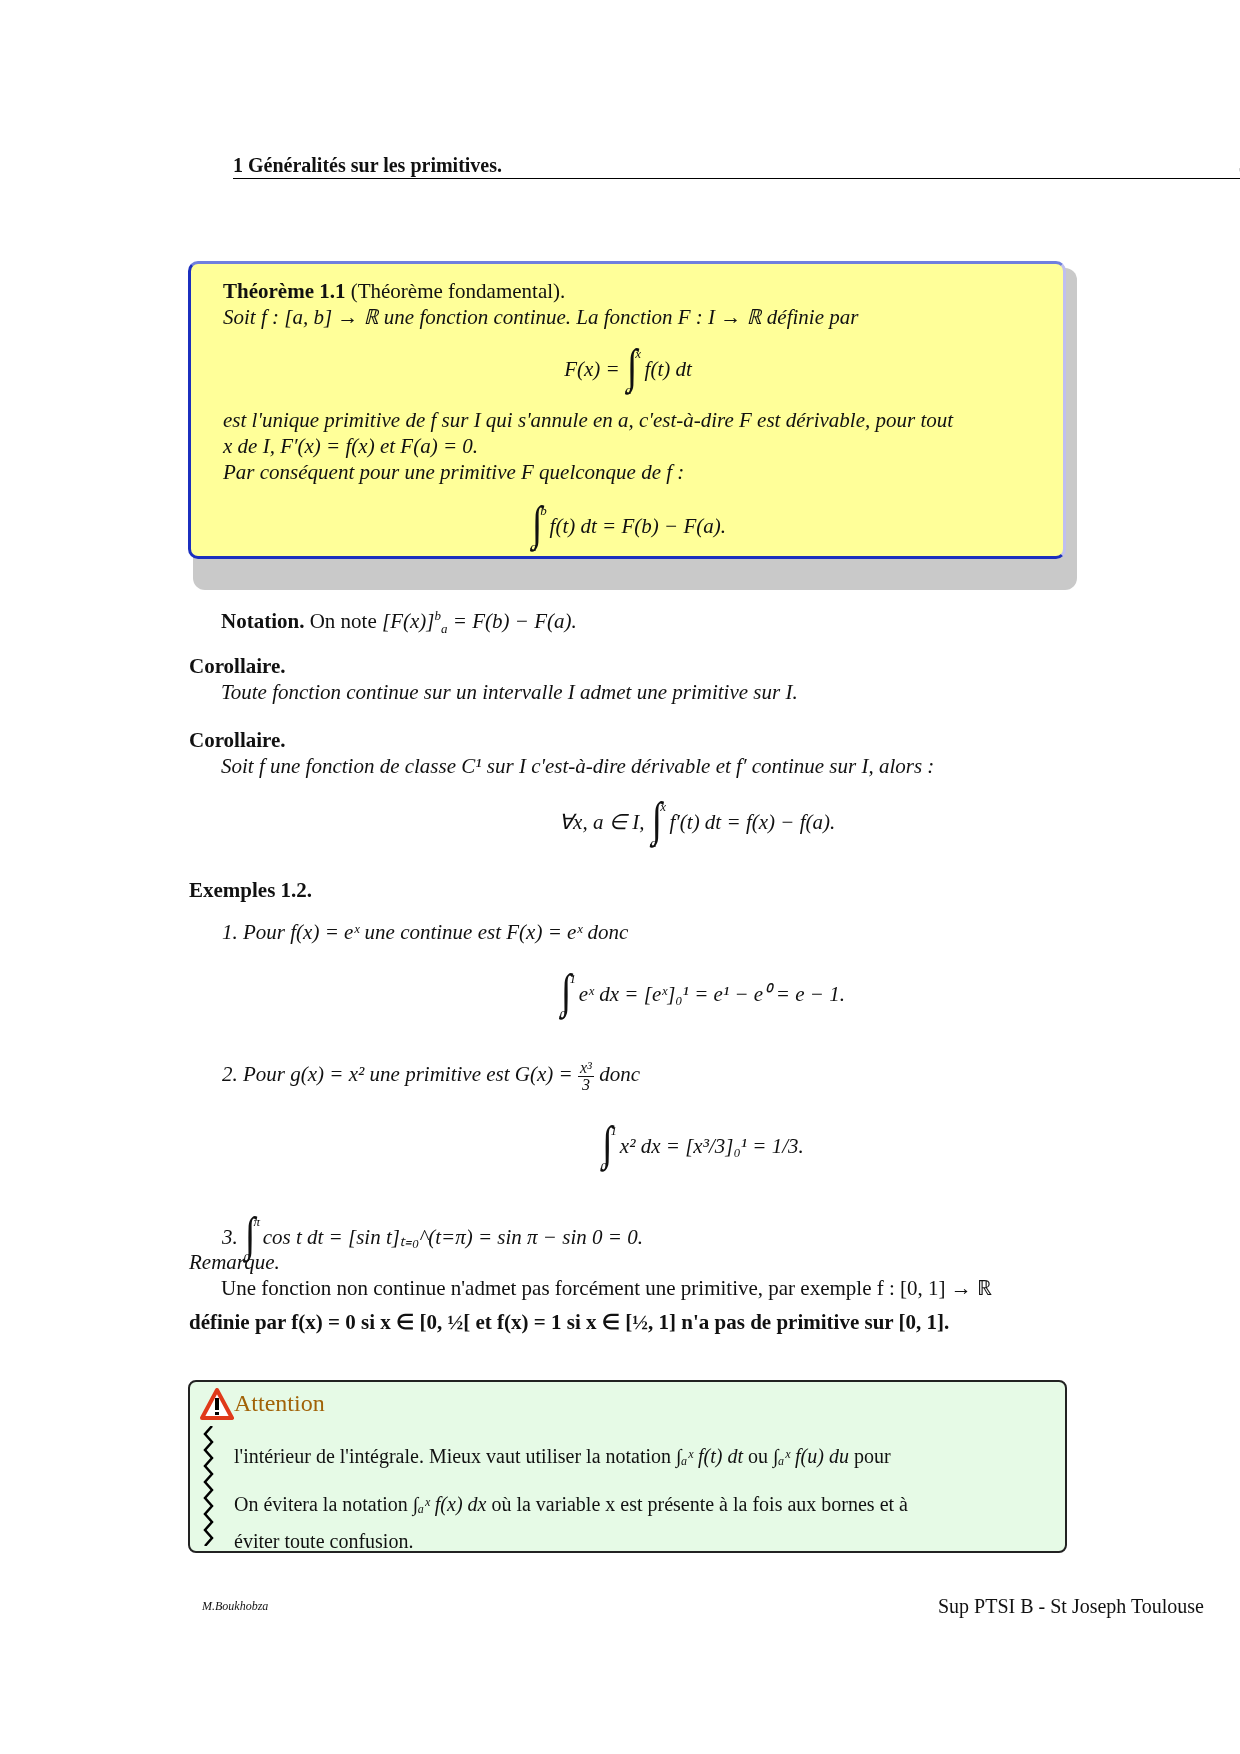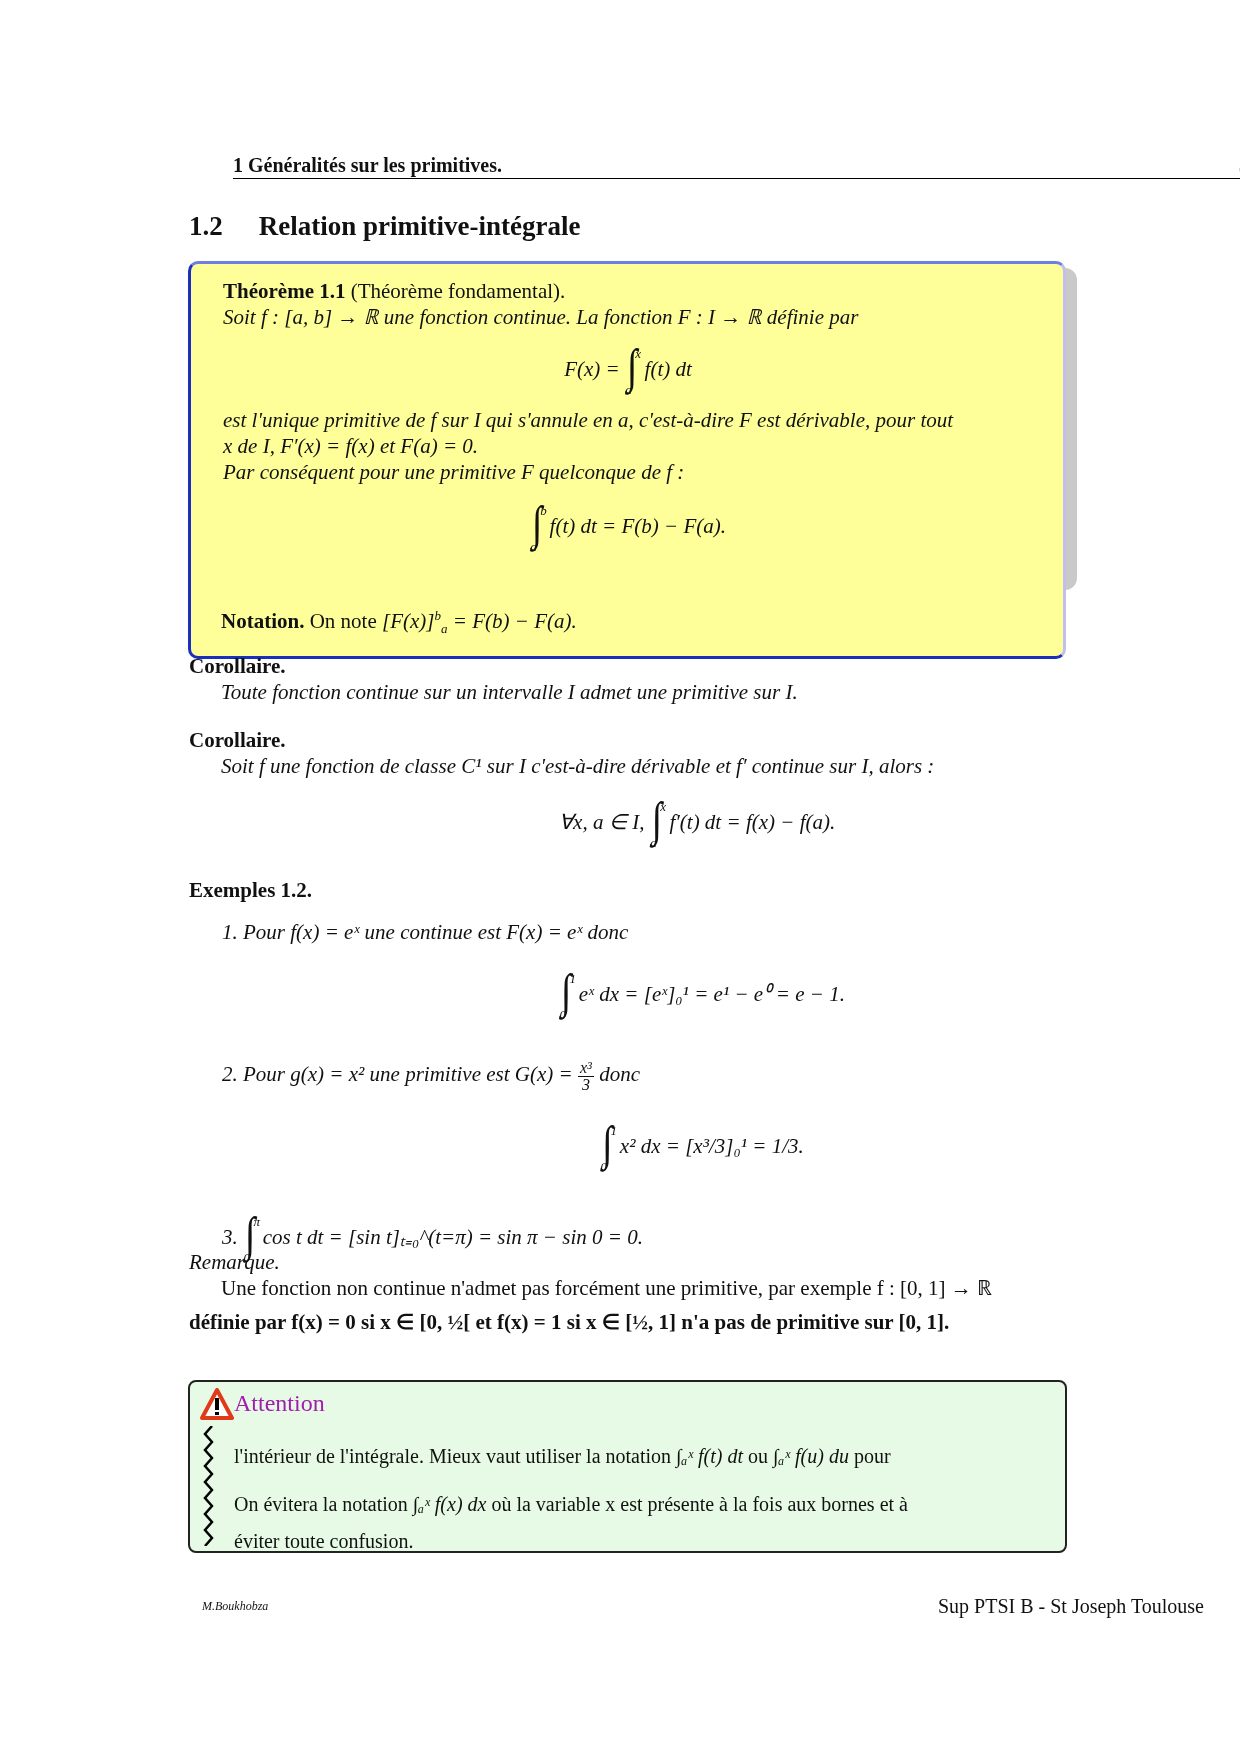--- a/index.html
+++ b/index.html
@@ -11,63 +11,59 @@
   .b { font-weight:bold; }
   .page { position:absolute; left:0; top:0; width:1240px; height:1754px; font-family:"Liberation Serif",serif; font-size:21px; line-height:26px; }
 
   .running-head { left:189px; top:152px; width:1016px; height:26px; border-bottom:1.5px solid #000; font-weight:bold; font-size:20px;margin-left:44px; }
   .running-head .num { position:absolute; right:0; top:0; }
 
   .sec-title { left:189px; top:213px; font-size:27px; font-weight:bold; }
   .sec-title .n { display:inline-block; width:63px; }
 
   .thm-shadow { left:193px; top:268px; width:884px; height:322px; background:#c9c9c9; border-radius:12px; }
-  .thm { left:188px; top:261px; width:878px; height:398px; background:#ffff99; border:3px solid #1b2fbf; border-radius:10px;
+  .thm { left:188px; top:261px; width:878px; height:298px; background:#ffff99; border:3px solid #1b2fbf; border-radius:10px;
          border-right-color:#bfbfef; border-top-color:#6f7fdf; box-sizing:border-box; }
   .thm-inner { position:absolute; left:32px; top:14px; right:30px; }
 
   .center { text-align:center; }
   .math { font-family:"Liberation Serif",serif; font-style:italic; }
   .int { font-size:38px; font-style:normal; display:inline-block; transform:scaleY(1.25) translateY(2px); margin:0 2px; }
   .lim { position:relative; display:inline-block; font-size:13px; font-style:italic; width:0; }
   .lim.up { top:-18px; left:-4px; }
   .lim.dn { top:18px; left:-14px; }
   sup, sub { font-size:13px; }
 
   .block { left:189px; width:1016px; }
   .indent { padding-left:32px; }
 
   .ex-list { left:222px; width:960px; }
 
   .att { left:188px; top:1380px; width:879px; height:173px; background:#e6fae6; border:2px solid #222; border-radius:8px; box-sizing:border-box; }
-  .att-title { position:absolute; left:44px; top:8px; color:#a21caf; font-size:24px;font-family:Liberation Serif, serif; }
+  .att-title { position:absolute; left:44px; top:8px; color:#a16207; font-size:24px;font-family:Liberation Serif, serif; }
   .att-icon { position:absolute; left:10px; top:6px; width:34px; height:32px; }
   .att-zig { position:absolute; left:12px; top:44px; width:16px; height:120px; }
   .att-body { position:absolute; left:44px; top:50px; right:14px; font-size:20px; line-height:48px; text-align:justify; }
 
   .footer-l { left:202px; top:1593px; font-style:italic; font-size:12px; }
   .footer-r { right:36px; top:1593px; font-size:20px; }
   .frac { display:inline-block; vertical-align:middle; text-align:center; font-size:16px; line-height:16px; margin:0 0; }
   .frac span { display:block; }
   .frac .top { border-bottom:1px solid #111; padding:0 2px; }
 </style>
 </head>
 <body>
 
 <div class="page">
 
   <div class="abs running-head">
     <span>1 Généralités sur les primitives.</span>
     <span class="num">3</span>
   </div>
 
-  <div class="abs sec-title">
-    <span class="n">1.2</span>
-    <span>Relation primitive-intégrale</span>
-  </div>
 
   <div class="abs thm-shadow"></div>
   <div class="abs thm">
     <div class="thm-inner">
       <div>
         <span class="b">Théorème 1.1</span>
         <span>(Théorème fondamental).</span>
       </div>
       <div class="it">Soit f : [a, b] → ℝ une fonction continue. La fonction F : I → ℝ définie par</div>
       <div class="center" style="margin:20px 0 22px;">

